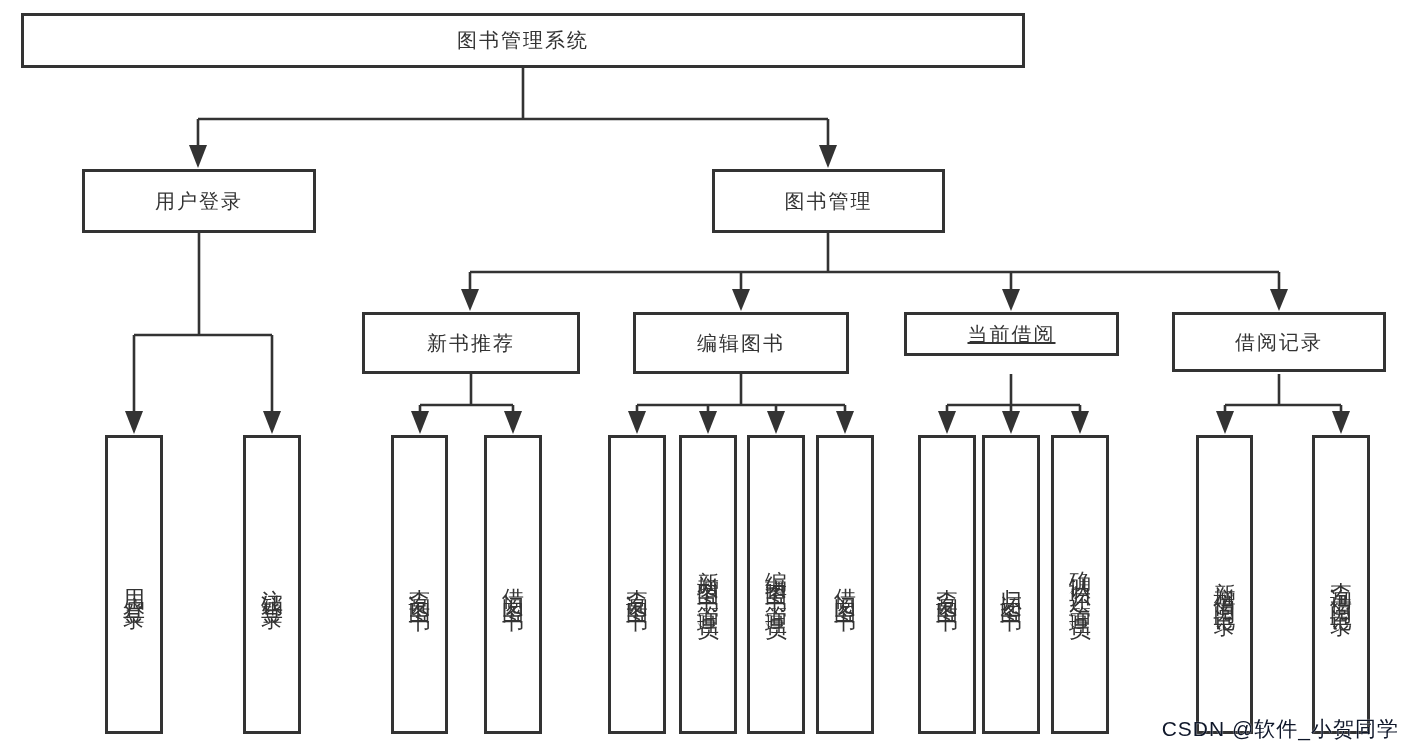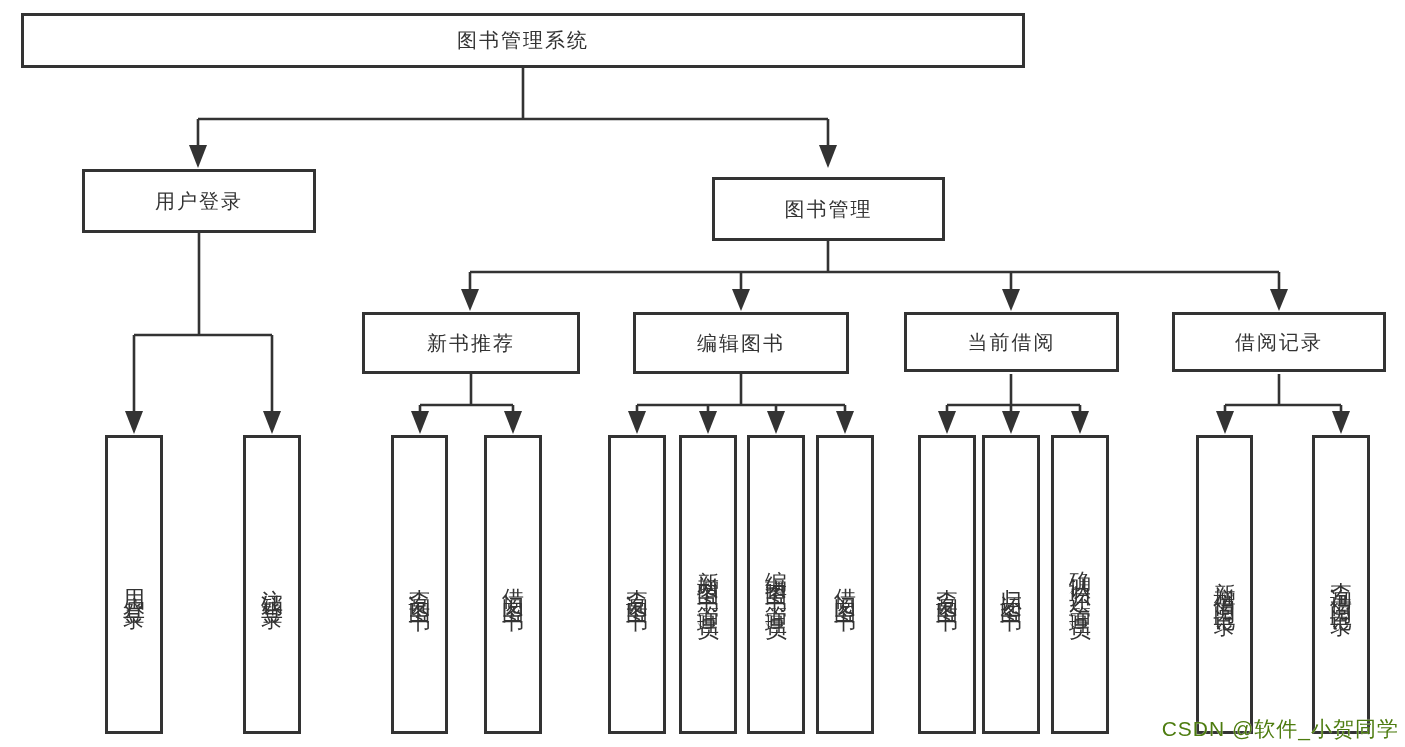--- a/index.html
+++ b/index.html
@@ -33,21 +33,21 @@
     text-orientation: mixed;
     font-size: 22px;
     letter-spacing: 7px;
     line-height: 1;
   }
   .watermark {
     position: absolute;
     right: 6px;
     bottom: 4px;
     font-size: 21px;
-    color: #4d7c0f;
+    color: #0f172a;
     letter-spacing: 1px;
     white-space: nowrap;
     text-shadow: 0 0 1px #ffffff;
   }
 </style>
 </head>
 <body>
 
 <div class="canvas">
 
@@ -94,31 +94,31 @@
     </g>
   </svg>
 
   <div class="box h-box" style="left:21px; top:13px; width:1004px; height:55px;">
     <span>图书管理系统</span>
   </div>
 
   <div class="box h-box" style="left:82px; top:169px; width:234px; height:64px;">
     <span>用户登录</span>
   </div>
-  <div class="box h-box" style="left:712px; top:169px; width:233px; height:64px;margin-top:8px;">
+  <div class="box h-box" style="left:712px; top:169px; width:233px; height:64px;">
     <span>图书管理</span>
   </div>
 
   <div class="box h-box" style="left:362px; top:312px; width:218px; height:62px;">
     <span>新书推荐</span>
   </div>
   <div class="box h-box" style="left:633px; top:312px; width:216px; height:62px;">
     <span>编辑图书</span>
   </div>
-  <div class="box h-box" style="left:904px; top:312px; width:215px; height:60px;">
+  <div class="box h-box" style="left:904px; top:312px; width:215px; height:44px;text-decoration:underline;">
     <span>当前借阅</span>
   </div>
   <div class="box h-box" style="left:1172px; top:312px; width:214px; height:60px;">
     <span>借阅记录</span>
   </div>
 
   <div class="box v-box" style="left:105px; top:435px; width:58px; height:299px;">
     <span class="v-label">用户登录</span>
   </div>
   <div class="box v-box" style="left:243px; top:435px; width:58px; height:299px;">

